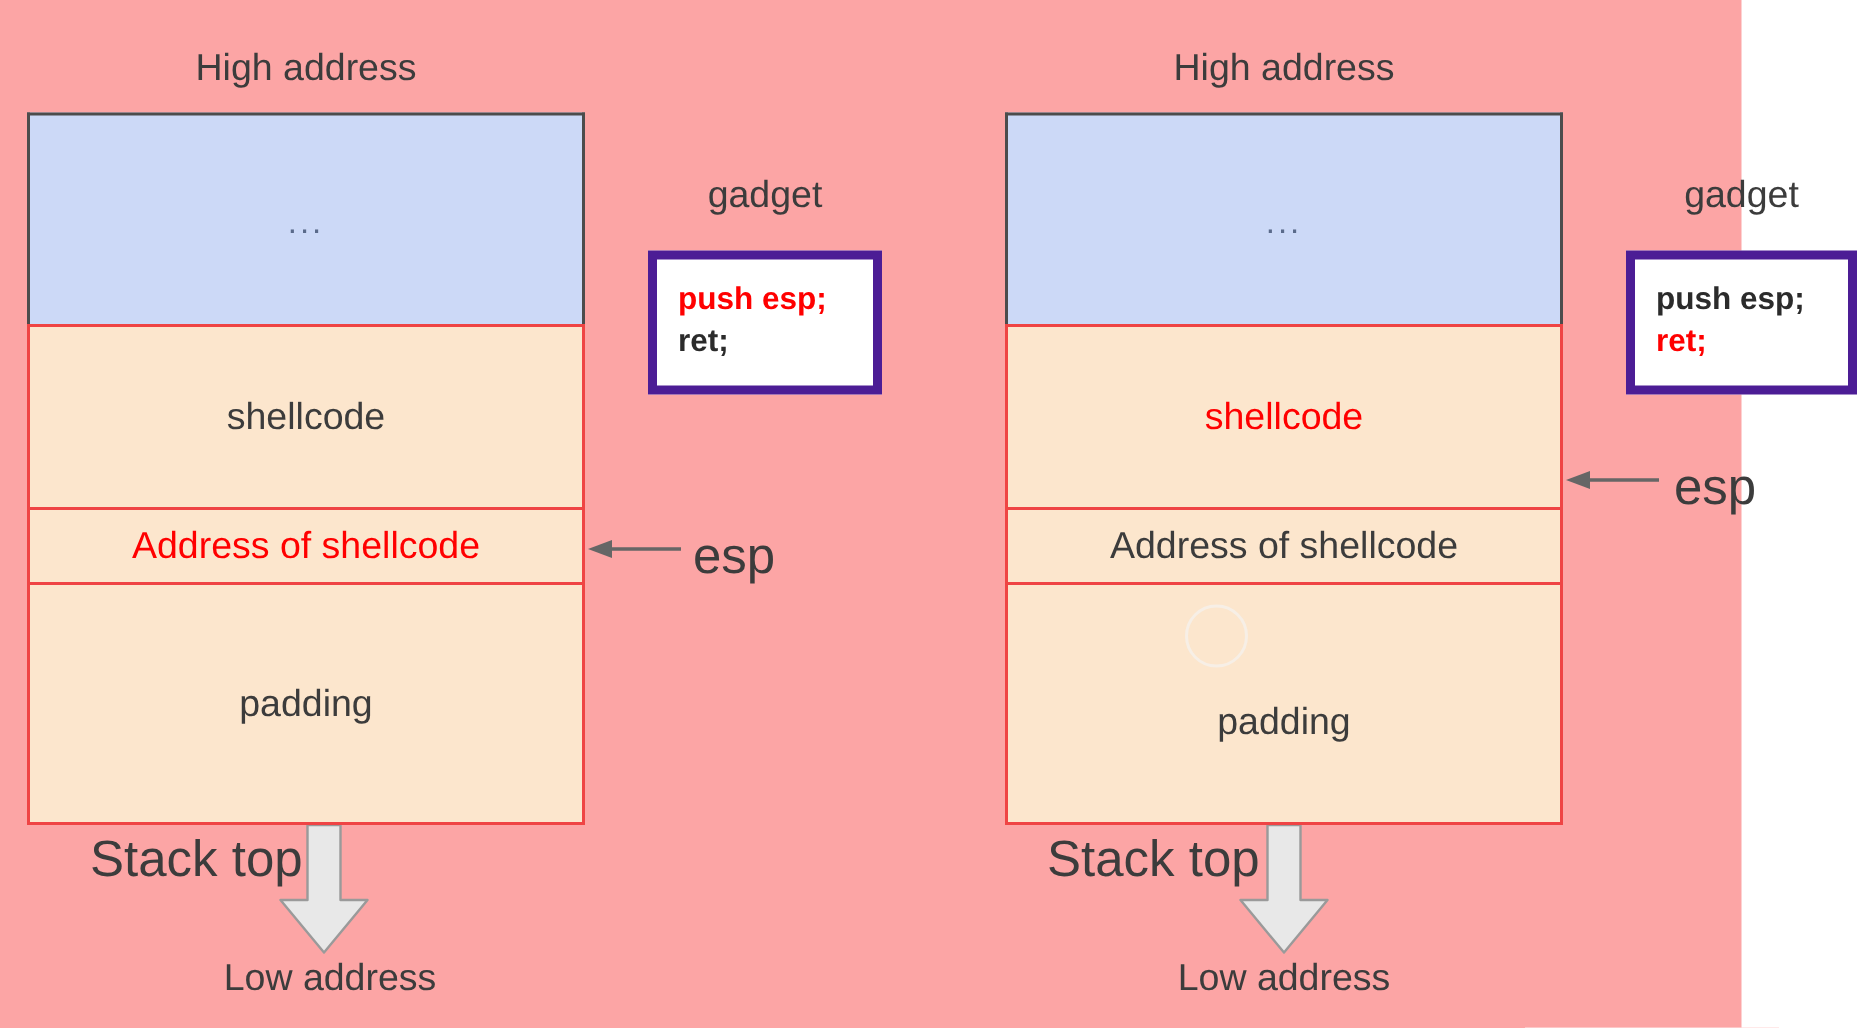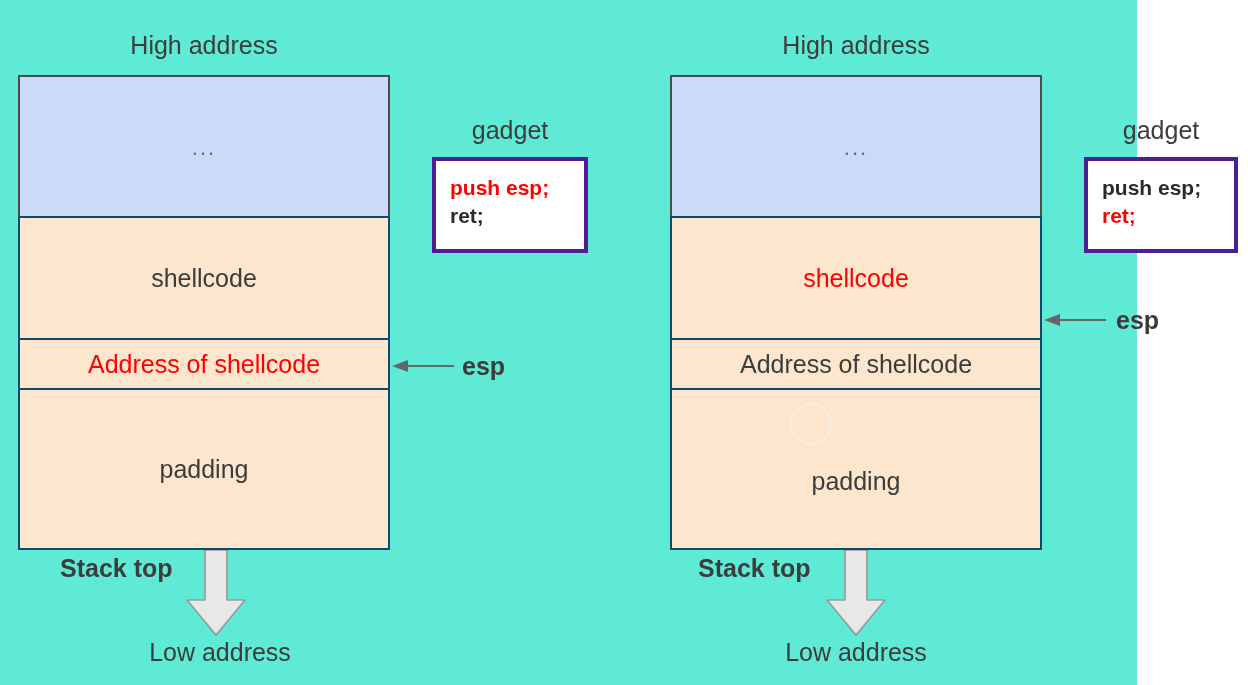--- a/index.html
+++ b/index.html
@@ -11,75 +11,76 @@
     width: 1248px;
     height: 685px;
     font-family: "Liberation Sans", sans-serif;
     color: #3b3b3b;
     overflow: hidden;
   }
   #canvas {
     position: relative;
     width: 1137px;
     height: 685px;
-    background: #5eead4;
+    background: #fca5a5;
+    padding-left: 24px;
   }
 
   .abs { position: absolute; }
 
   
   .caption {
     font-size: 25px;
     color: #3c3c3c;
     text-align: center;
     white-space: nowrap;
     line-height: 1;
   }
   .side-label {
-    font-size: 25px;
+    font-size: 34px;
     color: #3c3c3c;
     white-space: nowrap;
     line-height: 1;
-    font-weight: bold;
   }
 
   
   .stack-block {
     box-sizing: border-box;
     display: flex;
     align-items: center;
     justify-content: center;
     font-size: 25px;
     line-height: 1;
     text-align: center;
   }
   .block-top {
     background: #ccd9f7;
     border: 2px solid #4c4c4c;
     border-bottom: none;
   }
   .block-orange {
     background: #fce6cd;
-    border: 2px solid #0c4a6e;
+    border: 2px solid #ef4444;
   }
   .block-orange.joined { border-top: none; text-align: center; }
   .block-label-dark { color: #3c3c3c; }
   .block-label-red  { color: #ff0000; }
   .ellipsis-label {
     color: #5a6a8a;
     font-size: 22px;
     letter-spacing: 2px;
   }
 
   
   .gadget-box {
     box-sizing: border-box;
     background: #ffffff;
-    border: 4px solid #4c1d95;
+    border: 6px solid #4c1d95;
     padding: 13px 14px 0 14px;
+    margin-top: 10px;
   }
   .gadget-line {
     font-size: 21px;
     font-weight: bold;
     line-height: 1.32;
     white-space: nowrap;
   }
   .gadget-red  { color: #ff0000; }
   .gadget-dark { color: #2b2b2b; }
 

